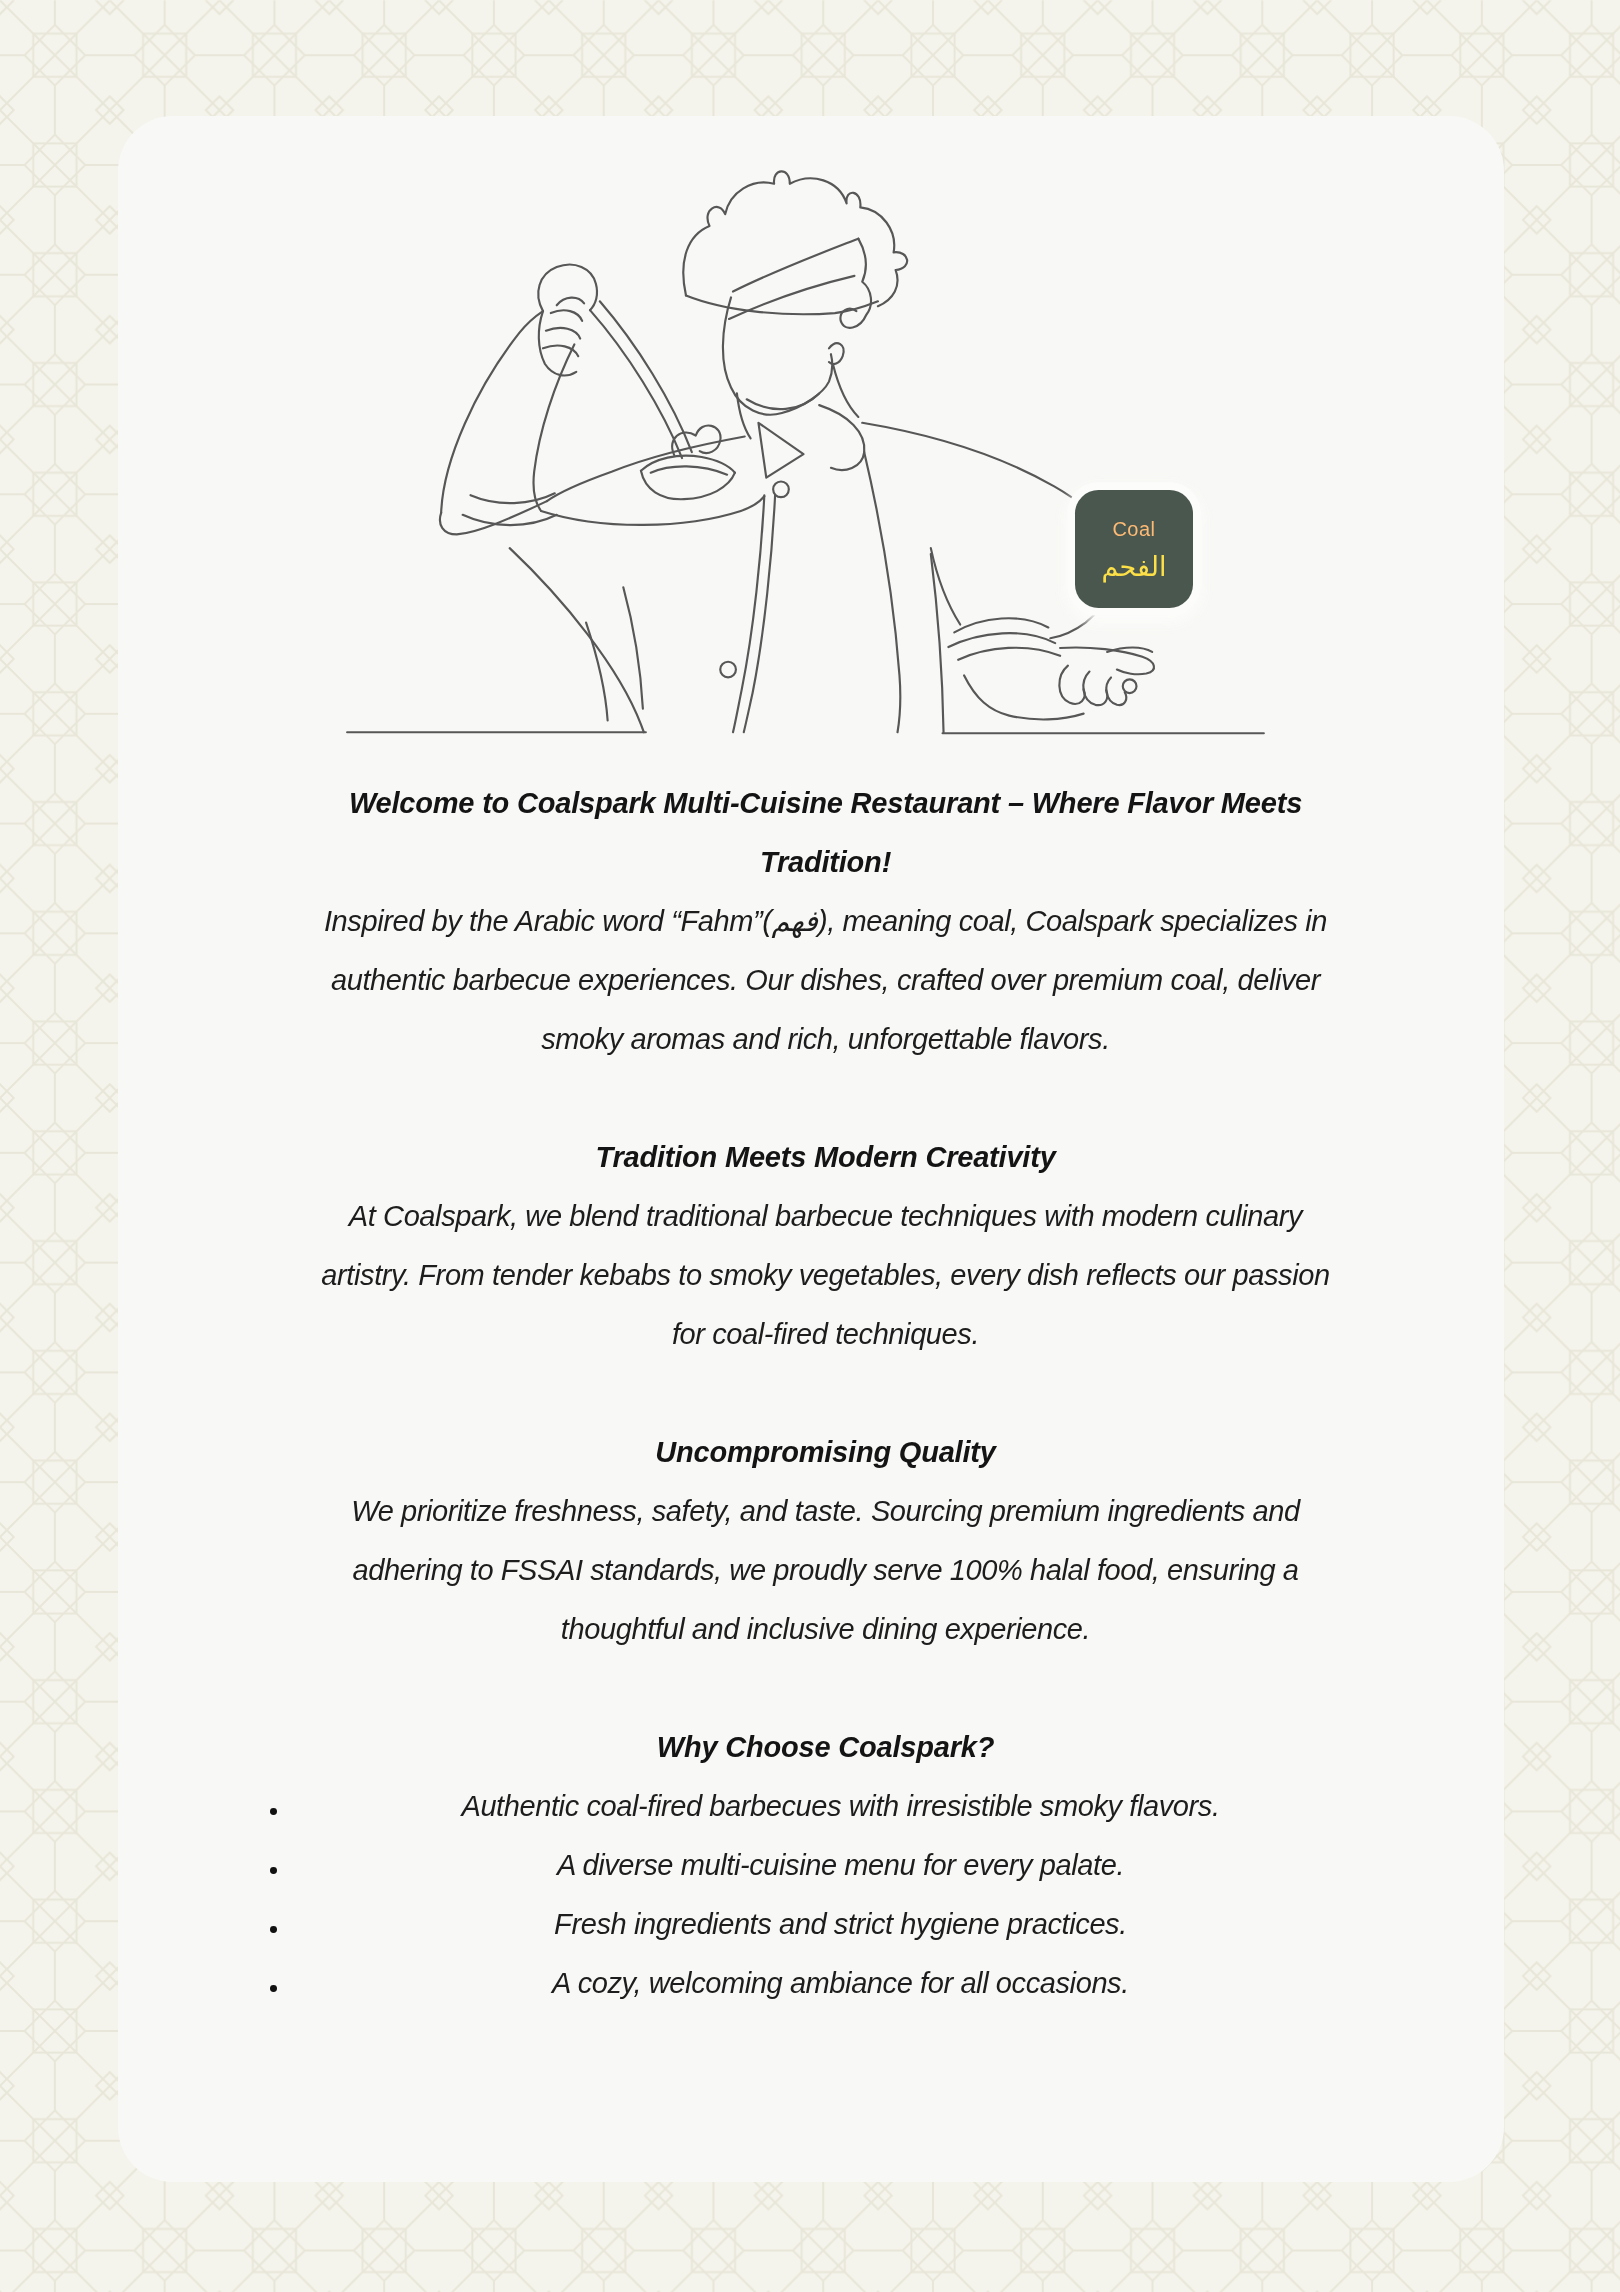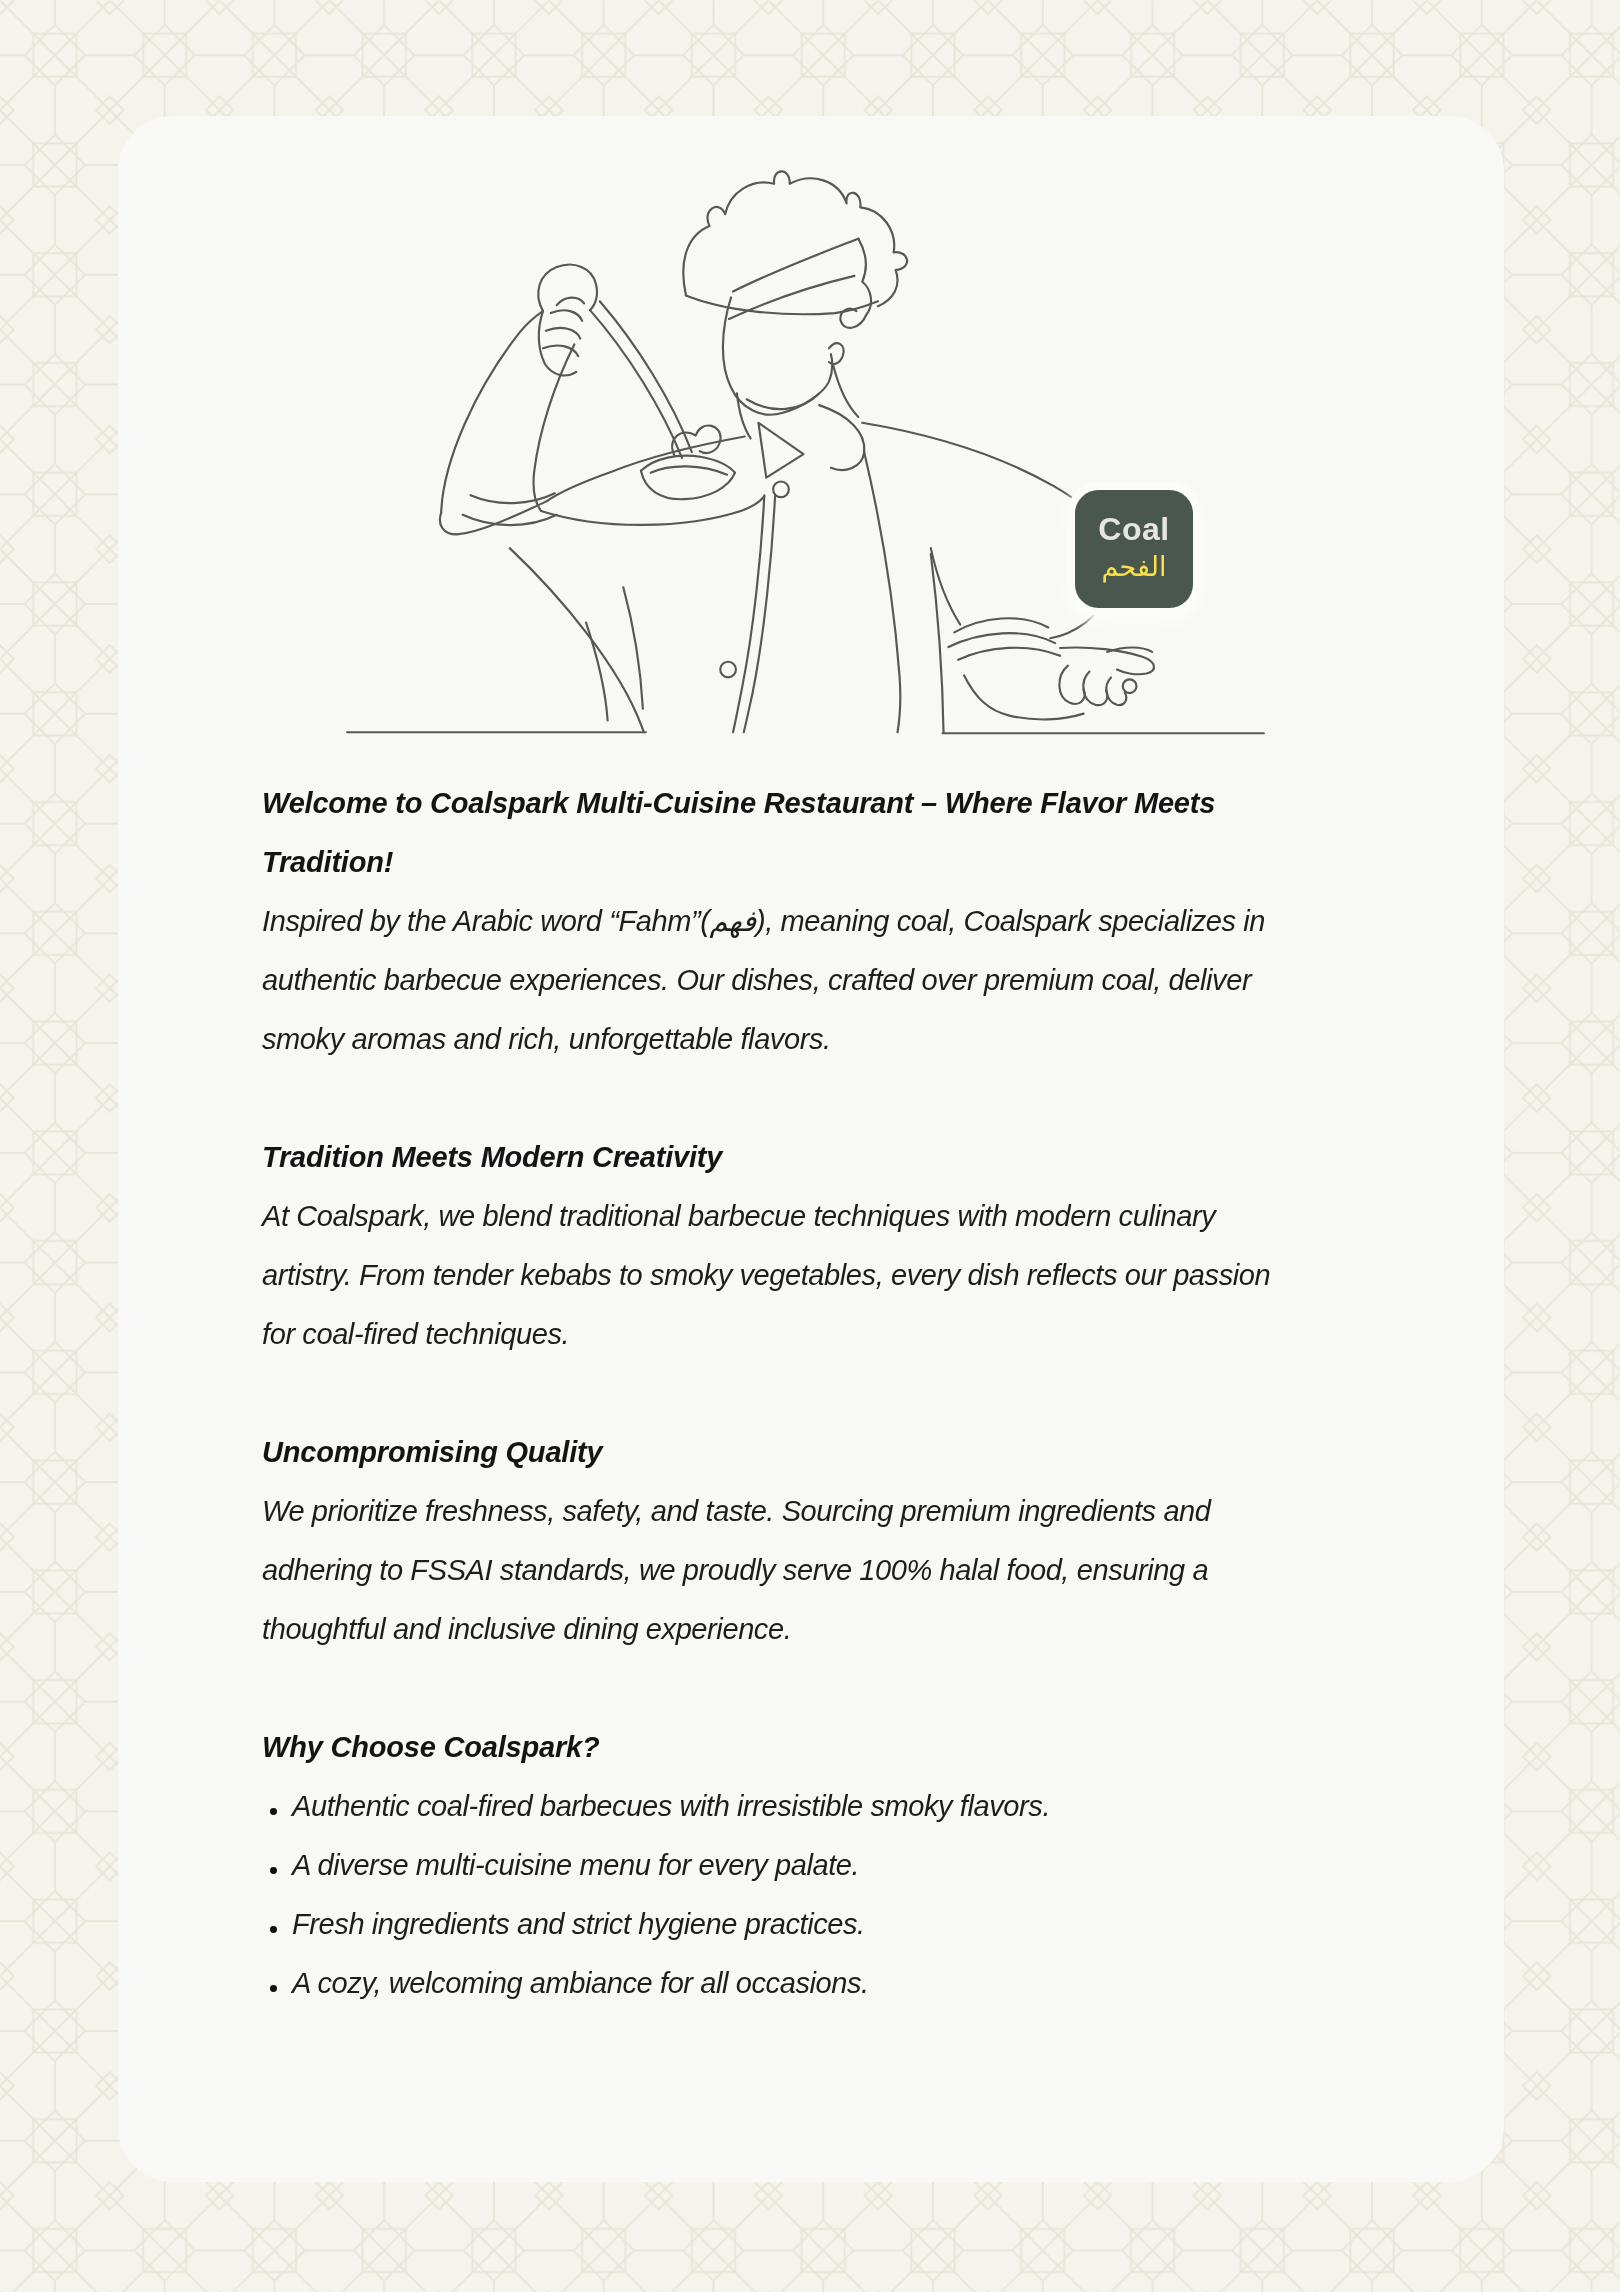--- a/index.html
+++ b/index.html
@@ -44,39 +44,40 @@
     width: 118px; height: 118px;
     background: #4a574f;
     border-radius: 23.5px;
     box-shadow: 0 0 0 7.8px #fcfcfa, 0 5.9px 13.7px 9.8px rgba(252,252,250,0.95);
     display: flex;
     flex-direction: column;
     align-items: center;
     justify-content: center;
   }
   .logo-en {
-    color: #e5e5e5;
-    font-size: 32px;
-    font-weight: 700;
+    color: #fdba74;
+    font-size: 20px;
+    font-weight: 400;
     letter-spacing: 0.5px;
     line-height: 35px;
   }
   .logo-ar {
     font-family: "DejaVu Sans", sans-serif;
     color: #fde047;
     font-size: 27px;
     line-height: 39px;
   }
 
   .content {
     position: absolute;
     left: 262px; top: 774px;
     width: 1127px;
     color: #1d1d1d;
     font-style: italic;
+    text-align: center;
   }
   .block + .block { margin-top: 59px; }
   .line {
     line-height: 59px;
     font-size: 29px;
     letter-spacing: -0.4px;
     white-space: nowrap;
   }
   .h .line, .closing .line {
     font-weight: 700;

